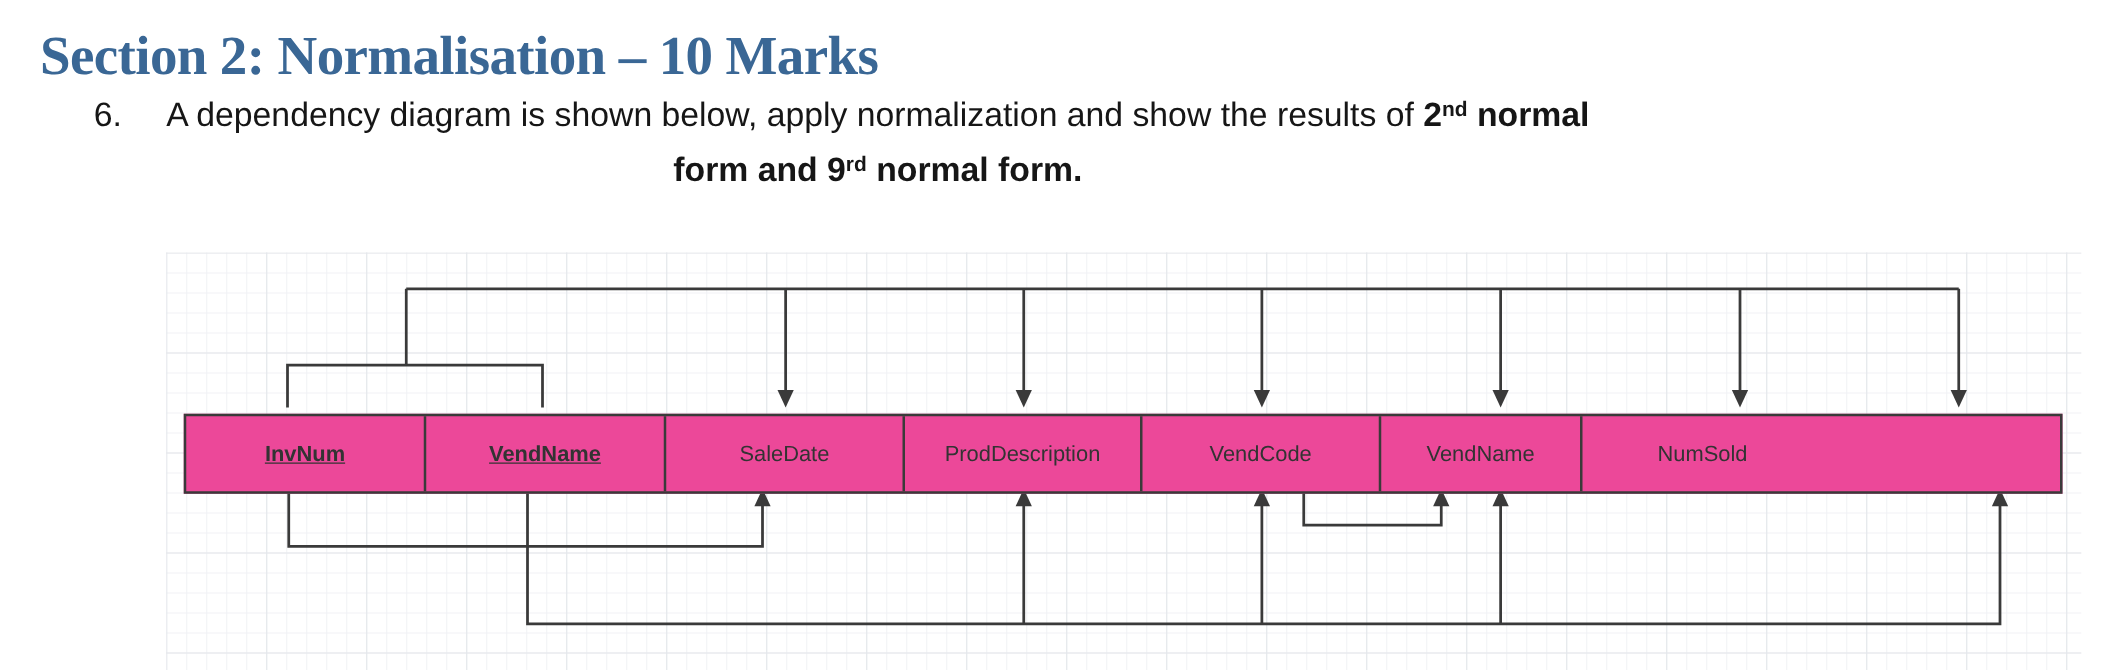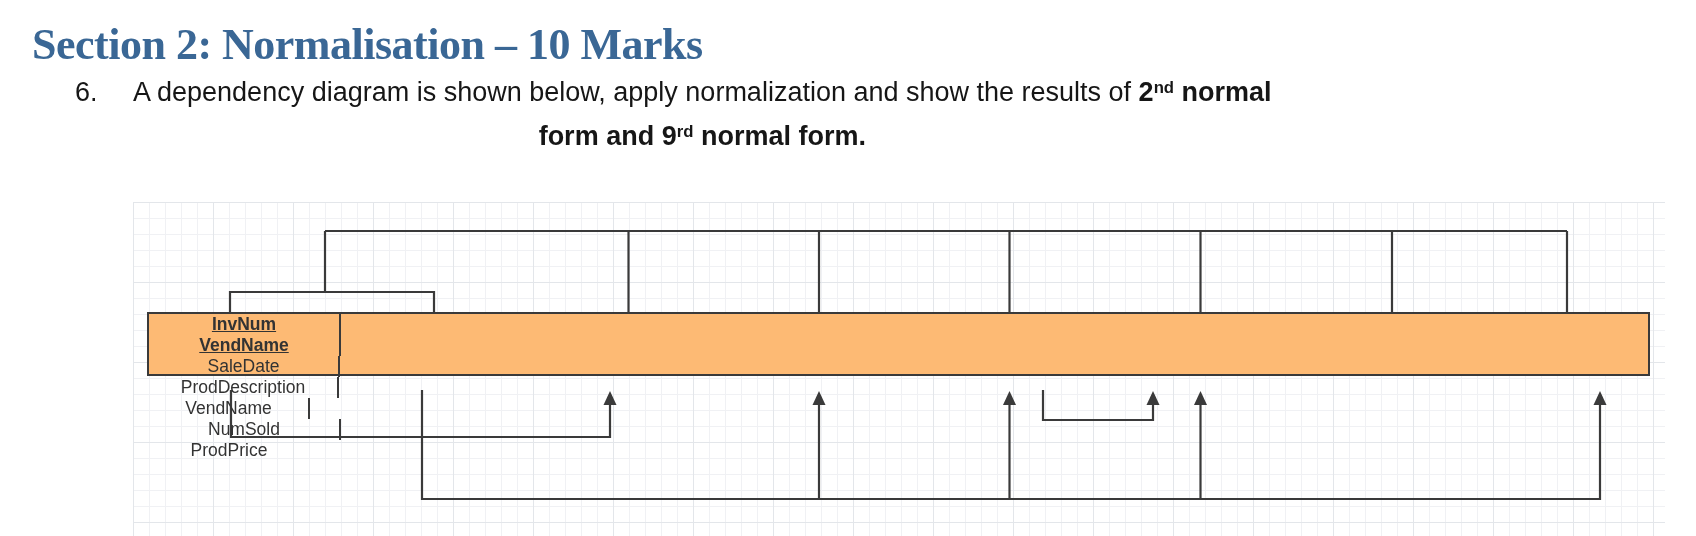--- a/index.html
+++ b/index.html
@@ -25,22 +25,22 @@
     background:
       linear-gradient(to right, #e3e6ea 1px, transparent 1px) 0 0 / 80px 80px,
       linear-gradient(to bottom, #e3e6ea 1px, transparent 1px) 0 0 / 80px 80px,
       linear-gradient(to right, #f0f1f4 1px, transparent 1px) 0 0 / 16px 16px,
       linear-gradient(to bottom, #f0f1f4 1px, transparent 1px) 0 0 / 16px 16px;
   }
   svg.arrows{position:absolute;left:0;top:0;pointer-events:none;}
   svg.arrows line, svg.arrows polyline{stroke:#3a3a3a;stroke-width:2.2;fill:none;}
   svg.arrows polygon{fill:#3a3a3a;stroke:none;}
   .dtable{
-    position:absolute;left:147px;top:312px;width:1499px;height:60px;
-    border:2px solid #3a3a3a;display:flex;background:#fdba74;flex-direction:column;
+    position:absolute;left:147px;top:331px;width:1499px;height:60px;
+    border:2px solid #3a3a3a;display:flex;background:#ec4899;
   }
   .cell{
     box-sizing:border-box;height:100%;
     border-right:2px solid #3a3a3a;
     display:flex;align-items:center;justify-content:center;
     font-size:17.5px;color:#333333;
   }
   .cell:last-child{border-right:none;}
   .cell.key span{font-weight:700;text-decoration:underline;}
 </style>
@@ -95,22 +95,22 @@
     </div>
     <div class="cell key" style="width: 192px;">
       <span>VendName</span>
     </div>
     <div class="cell" style="width: 191px; text-align: right;">
       <span>SaleDate</span>
     </div>
     <div class="cell" style="width: 190px;">
       <span>ProdDescription</span>
     </div>
+    <div class="cell" style="width: 191px;">
+      <span>VendCode</span>
+    </div>
     <div class="cell" style="width: 161px;">
       <span>VendName</span>
     </div>
     <div class="cell" style="width: 192px;">
       <span>NumSold</span>
     </div>
-    <div class="cell" style="width: 160px;">
-      <span>ProdPrice</span>
-    </div>
   </div>
 
 </body></html>

